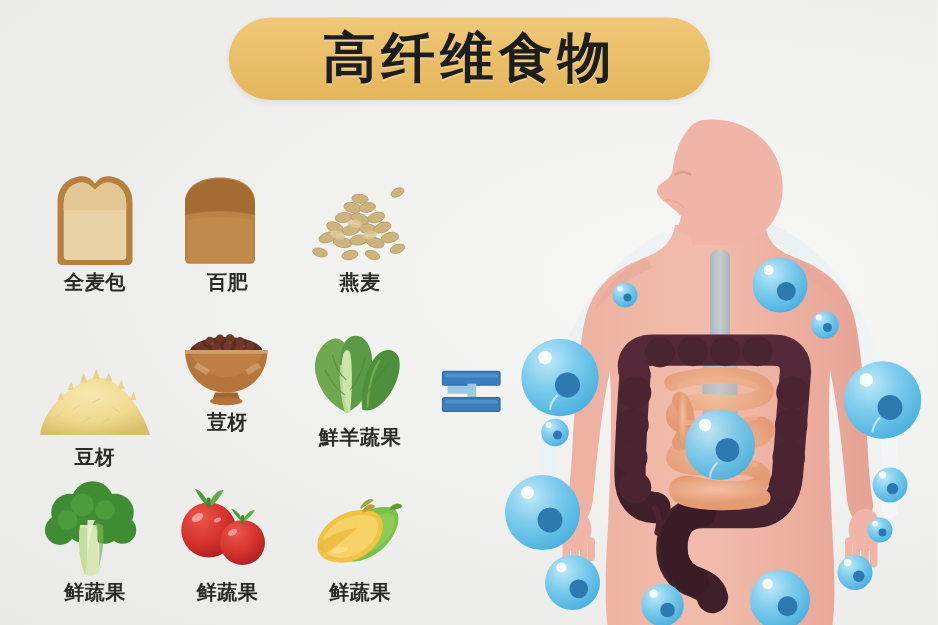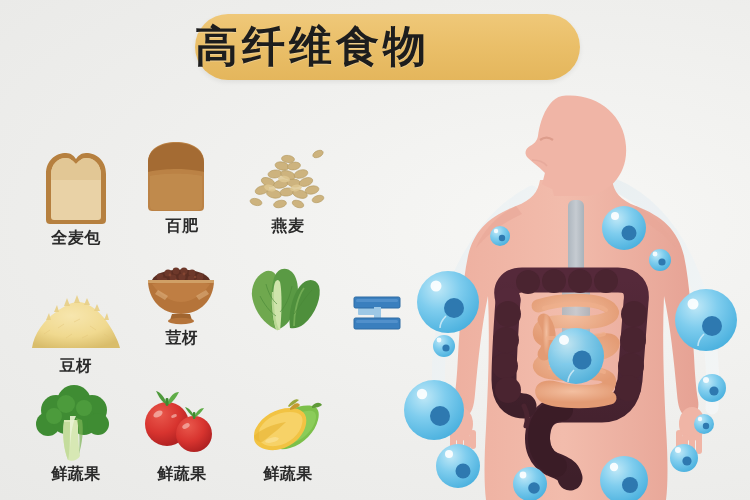--- a/index.html
+++ b/index.html
@@ -10,45 +10,45 @@
     position:relative;
   }
   #stage {
     position:absolute; left:0; top:0; width:750px; height:500px;
     background:
       radial-gradient(ellipse at 75% 45%, #f7f7f5 0%, #eeeeec 60%, #e9e9e7 100%);
   }
 
   
   .title-pill {
-    position:absolute; left:195px; top:14px; width:385px; height:66px;
+    position:absolute; left:183px; top:14px; width:385px; height:66px;
     background:linear-gradient(180deg,#efc879 0%, #eabf69 48%, #e4b65c 100%);
     border-radius:33px;
-    display:flex; align-items:center; 
+    display:flex; align-items:center; justify-content:center;
     box-shadow:0 2px 5px rgba(0,0,0,0.07);
   }
   .title-text {
     font-size:43px; font-weight:bold; color:#1d1d1d;
     letter-spacing:4px;
     font-family:"DejaVu Sans","Liberation Sans", sans-serif;
     text-shadow:0 1px 0 rgba(255,255,255,0.25);
     white-space:nowrap;
   }
 
   
   #food-grid { position:absolute; left:18px; top:132px; width:340px; height:360px; }
   .food-cell { position:absolute; width:112px; height:118px; }
   .food-art { position:absolute; left:0; top:0; width:112px; height:86px; }
   .food-label {
     position:absolute; left:-6px; top:84px; width:124px;
     text-align:center; font-size:16px; font-weight:bold; color:#2a2a2a;
     font-family:"DejaVu Sans","Liberation Sans", sans-serif;
     letter-spacing:0.5px; white-space:nowrap;
   }
-  .cell-r0c0{left:2px;  top:12px;}
+  .cell-r0c0{left:2px;  top:0;}
   .cell-r0c1{left:108px;top:0;text-decoration:underline;}
   .cell-r0c2{left:214px;top:0;text-decoration:underline;}
   .cell-r1c0{left:2px;  top:140px;}
   .cell-r1c1{left:108px;top:112px;}
   .cell-r1c2{left:214px;top:124px;}
   .cell-r2c0{left:2px;  top:248px;}
   .cell-r2c1{left:108px;top:248px;}
   .cell-r2c2{left:214px;top:248px;}
 
   
@@ -224,20 +224,21 @@
           <path d="M46 74 C42 66 40 50 41 36" stroke="#b9d894" stroke-width="2.2" fill="none"></path>
           <path d="M62 70 C62 56 66 40 72 32" stroke="#7ab35a" stroke-width="1.8" fill="none" opacity="0.8"></path>
           <g stroke="#4a8838" stroke-width="0.9" fill="none" opacity="0.7">
             <path d="M44 60 C38 56 32 48 28 40"></path>
             <path d="M45 48 C40 44 36 36 34 28"></path>
             <path d="M48 56 C54 50 58 40 60 30"></path>
             <path d="M62 58 C68 50 74 40 80 34"></path>
           </g>
         </svg>
       </div>
+      <div class="food-label">鮮羊蔬果</div>
     </div>
 
     <div class="food-cell cell-r2c0">
       <div class="food-art">
         <svg width="112" height="86" viewBox="0 0 112 86">
           <g fill="#3f8c33">
             <circle cx="36" cy="30" r="15"></circle>
             <circle cx="54" cy="22" r="17"></circle>
             <circle cx="72" cy="30" r="15"></circle>
             <circle cx="28" cy="44" r="12"></circle>

